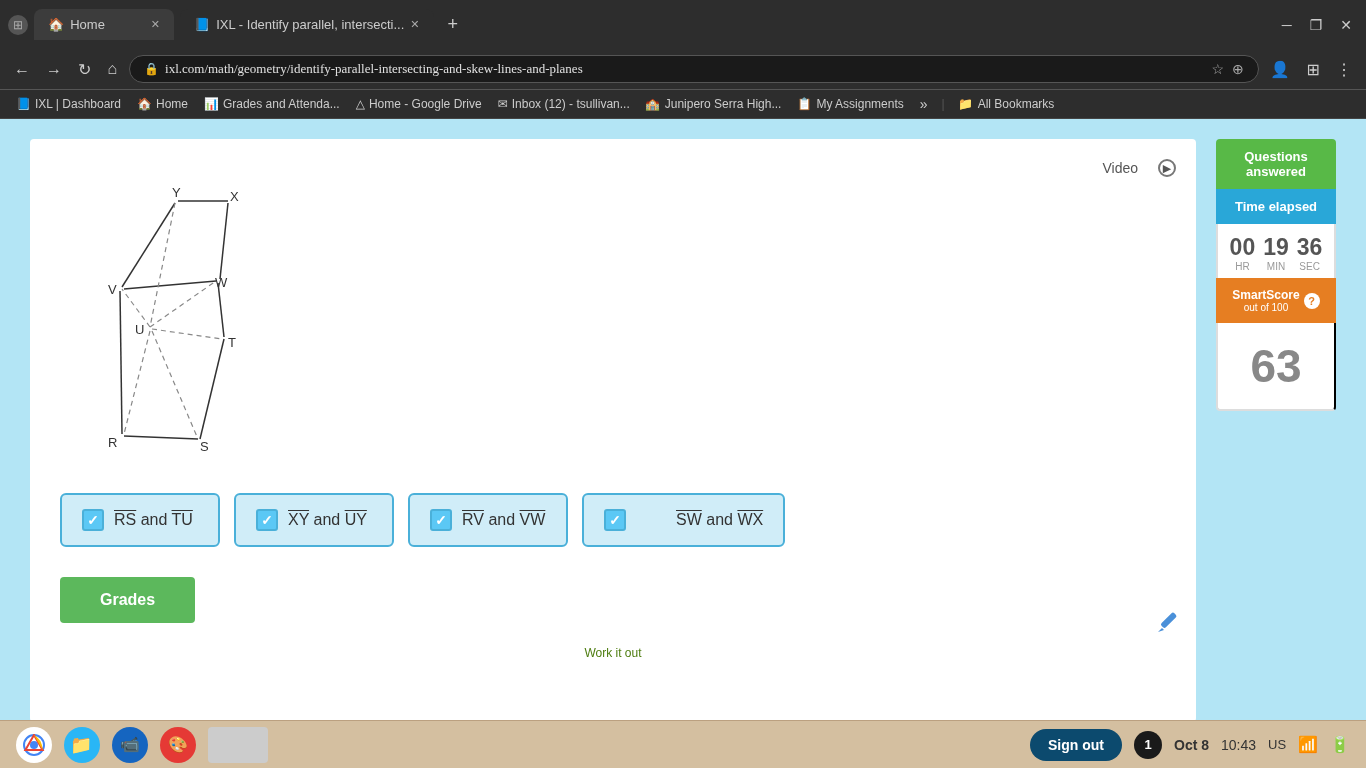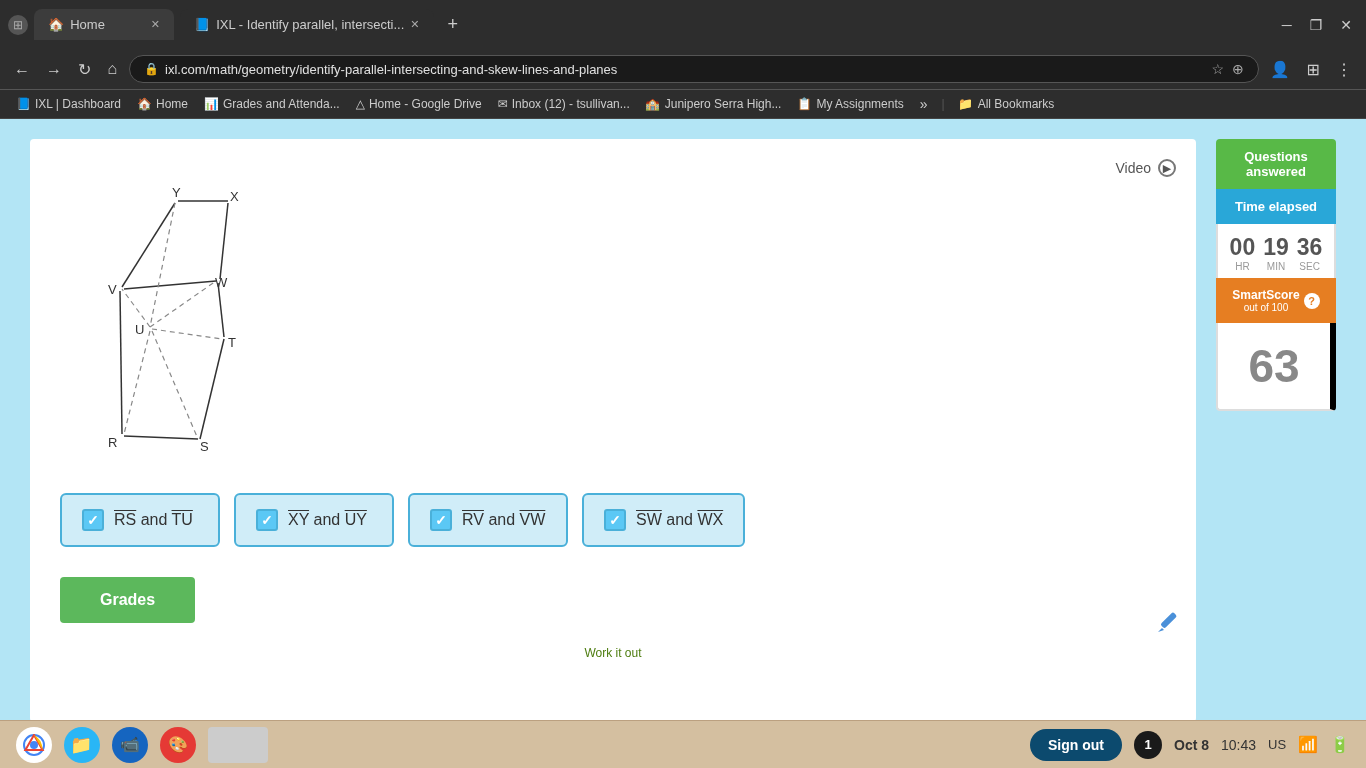--- a/index.html
+++ b/index.html
@@ -11,33 +11,33 @@
     .window-controls { display: flex; gap: 6px; margin-left: auto; }
     .win-btn { color: #ccc; font-size: 14px; cursor: pointer; padding: 0 6px; }
     .tab { display: flex; align-items: center; padding: 8px 14px; background: #2d2d2d; border-radius: 8px 8px 0 0; color: #ccc; font-size: 13px; gap: 6px; cursor: pointer; min-width: 140px; }
     .tab.inactive { background: #3c3c3c; }
     .tab .tab-icon { font-size: 13px; }
     .tab .close-btn { margin-left: auto; color: #aaa; font-size: 11px; }
     .new-tab-btn { color: #ccc; font-size: 18px; padding: 8px; cursor: pointer; }
     .address-bar { display: flex; align-items: center; padding: 6px 10px; gap: 8px; background: #2d2d2d; border-bottom: 1px solid #555; }
     .nav-btn { color: #ccc; font-size: 16px; cursor: pointer; padding: 4px; }
     .url-bar { flex: 1; background: #1a1a1a; border: 1px solid #555; border-radius: 20px; padding: 5px 14px; color: #e0e0e0; font-size: 13px; display: flex; align-items: center; gap: 6px; }
-    .url-text { color: #e0e0e0; font-size: 13px; }
+    .url-text { color: #e0e0e0; font-size: 13px; font-family: Liberation Serif, serif; }
     .url-icons { margin-left: auto; display: flex; gap: 8px; color: #aaa; font-size: 14px; }
     .bookmarks-bar { display: flex; align-items: center; padding: 4px 10px; gap: 4px; background: #2d2d2d; border-bottom: 1px solid #444; font-size: 12px; color: #ccc; }
     .bookmark-item { display: flex; align-items: center; gap: 4px; padding: 2px 6px; cursor: pointer; border-radius: 4px; white-space: nowrap; }
     .bm-sep { color: #555; margin: 0 4px; }
     .more-btn { color: #ccc; font-size: 14px; cursor: pointer; padding: 2px 6px; }
 
     
     .main-area { display: flex; background: #b3e5f5; padding: 20px 30px; gap: 20px; height: calc(768px - 145px); }
 
     
     .question-panel { flex: 1; background: white; border-radius: 4px; padding: 30px; position: relative; }
-    .video-link { position: absolute; top: 20px; right: 20px; display: flex; align-items: center; gap: 7px; color: #555; font-size: 14px; cursor: pointer; }
+    .video-link { position: absolute; top: 20px; right: 20px; display: flex; align-items: center; gap: 20px; color: #555; font-size: 14px; cursor: pointer; }
     .video-icon { display: inline-block; width: 18px; height: 18px; border-radius: 50%; border: 2px solid #777; text-align: center; line-height: 14px; font-size: 11px; }
     .question-text { font-size: 17px; color: #333; line-height: 1.5; margin-bottom: 20px; padding-right: 80px; }
 
     
     .prism-area { margin: 10px 0 30px 20px; }
 
     
     .options-row { display: flex; gap: 14px; margin-bottom: 30px; flex-wrap: wrap; }
     .option-box { display: flex; align-items: center; gap: 10px; border: 2px solid #a0d8ef; border-radius: 6px; padding: 14px 20px; cursor: pointer; background: #e8f7fd; min-width: 160px; }
     .option-box.selected { border-color: #4ab0d9; background: #d0edf8; }
@@ -59,21 +59,21 @@
     .score-number-box { background: white; text-align: center; padding: 16px 0; border-left: 2px solid #ddd; border-right: 2px solid #ddd; }
     .score-number { font-size: 52px; font-weight: bold; color: #555; line-height: 1; }
     .time-section { background: #29a7d8; color: white; text-align: center; padding: 10px; }
     .time-section .label { font-size: 13px; font-weight: bold; }
     .timer-box { background: white; border-left: 2px solid #ddd; border-right: 2px solid #ddd; display: flex; justify-content: center; padding: 10px 0 6px; gap: 2px; }
     .time-unit { text-align: center; }
     .time-val { font-size: 23px; font-weight: bold; color: #555; }
     .time-lbl { font-size: 10px; color: #999; }
     .smart-section { background: #e67e22; color: white; text-align: center; padding: 10px; display: flex; align-items: center; justify-content: center; gap: 4px; }
     .smart-section .label { font-size: 12px; font-weight: bold; }
-    .smart-score-box { background: white; border-left: 2px solid #ddd; border-right: 6px solid #000000; border-bottom: 2px solid #ddd; text-align: center; padding: 16px 0; border-radius: 0 0 4px 4px; }
+    .smart-score-box { background: white; border-left: 2px solid #ddd; border-right: 2px solid #000000; border-bottom: 2px solid #ddd; text-align: center; padding: 16px 0; border-radius: 0 0 4px 4px; }
     .smart-score { font-size: 46px; font-weight: bold; color: #888; }
 
     
     .pencil-icon { position: absolute; right: 10px; bottom: 80px; }
 
     
     .taskbar { position: fixed; bottom: 0; left: 0; right: 0; height: 48px; background: #d4bfa0; display: flex; align-items: center; padding: 0 16px; gap: 12px; border-top: 1px solid #bba080; }
     .taskbar-icon { width: 36px; height: 36px; border-radius: 50%; display: flex; align-items: center; justify-content: center; font-size: 20px; cursor: pointer; }
     .taskbar-chrome { background: white; }
     .taskbar-files { background: #29b6f6; }
@@ -253,21 +253,21 @@
         <span class="option-label">
           <span style="text-decoration:overline;">RV</span> and <span style="text-decoration:overline;">VW</span>
         </span>
       </div>
 
       <div class="option-box selected">
         <div class="check-box">
           <span class="check-mark">✓</span>
         </div>
         <span class="option-label">
-          <span style="text-decoration:overline;">SW</span> and <span style="text-decoration:overline;">WX</span>
+          <span style="text-decoration:overline;margin-left:40px;">SW</span> and <span style="text-decoration:overline;">WX</span>
         </span>
       </div>
     </div>
 
     
     <button class="submit-btn">Grades</button>
 
     
     <div class="work-it-out">
       <a href="#">Work it out</a>

